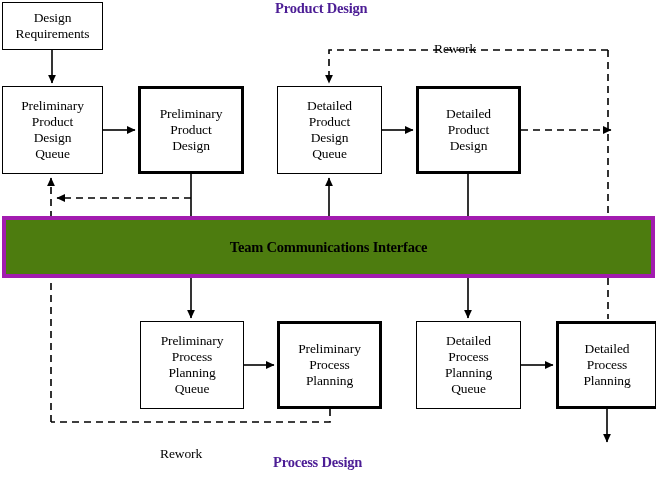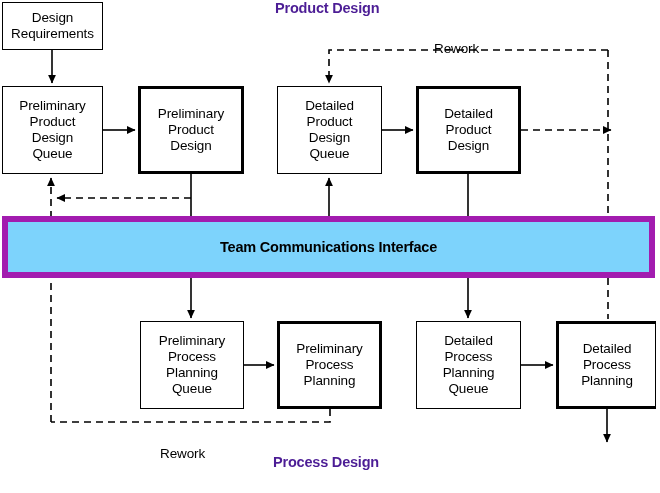--- a/index.html
+++ b/index.html
@@ -9,20 +9,21 @@
   }
   body {
     font-family: "Liberation Sans", "DejaVu Sans", sans-serif;
   }
   #canvas {
     position: relative;
     width: 656px;
     height: 493px;
     background: #ffffff;
     overflow: hidden;
+    font-family: Liberation Serif, serif;
   }
   svg.edges {
     position: absolute;
     left: 0;
     top: 0;
     width: 660px;
     height: 493px;
     pointer-events: none;
   }
   .node {
@@ -39,22 +40,22 @@
     color: #000000;
     white-space: pre-line;
     letter-spacing: -0.1px;
   }
   .node.thick {
     border-width: 3px;
   }
   .bar {
     position: absolute;
     box-sizing: border-box;
-    background: #7dd3fc;
-    border: 6px solid #a21caf;
+    background: #4d7c0f;
+    border: 4px solid #a21caf;
     display: flex;
     align-items: center;
     justify-content: center;
     font-weight: bold;
     font-size: 14.5px;
     color: #000000;
     letter-spacing: -0.2px;
   }
   .caption {
     position: absolute;

